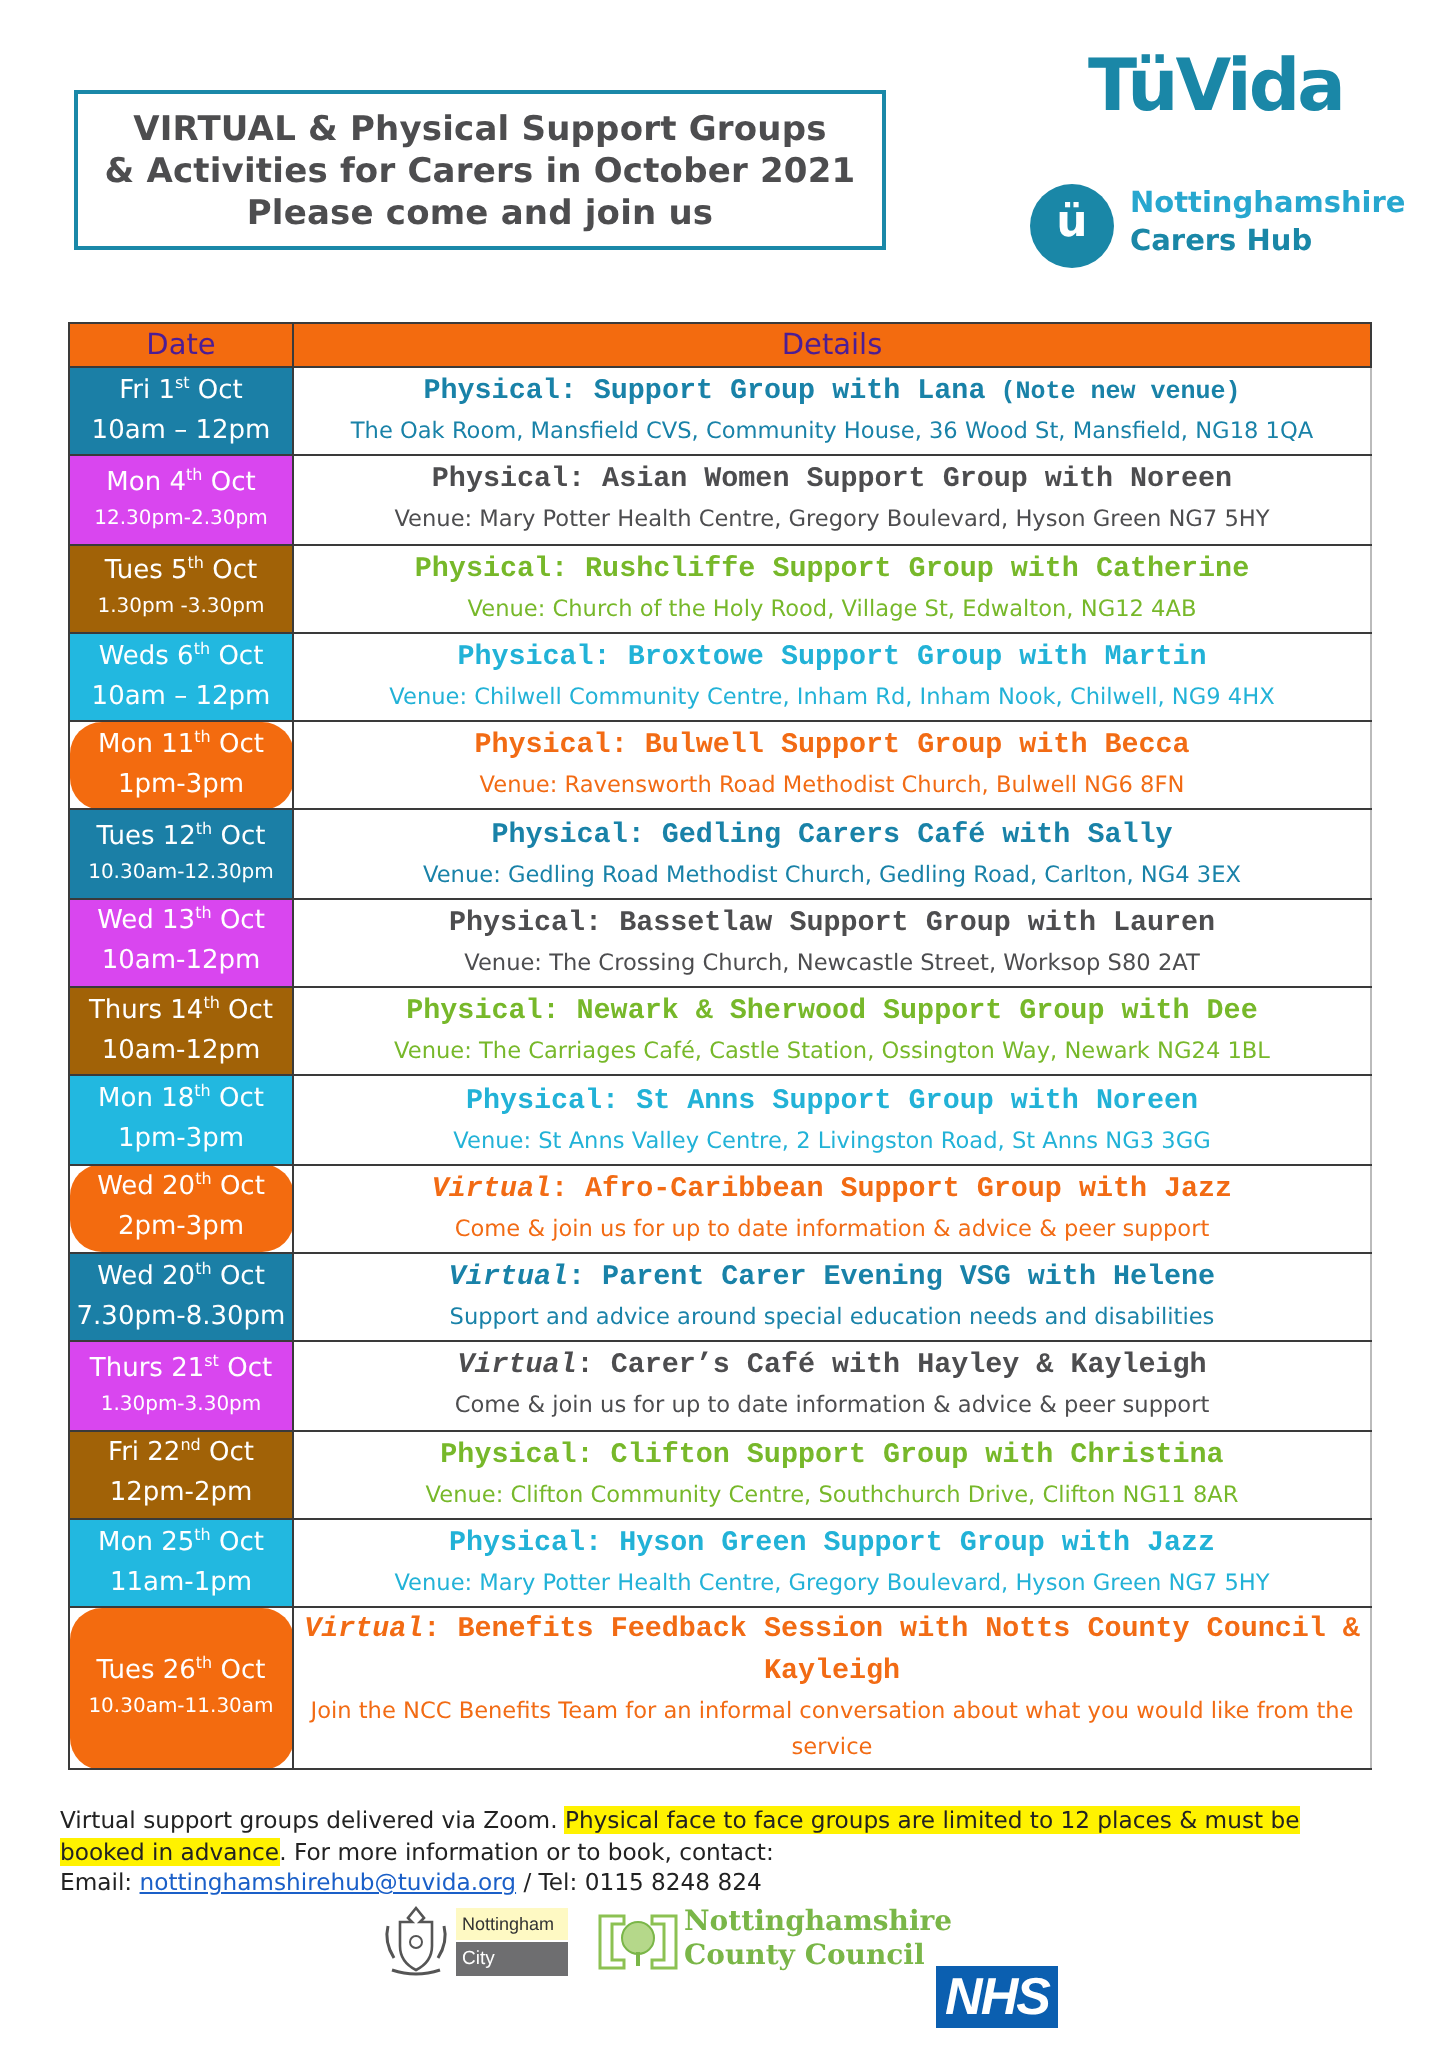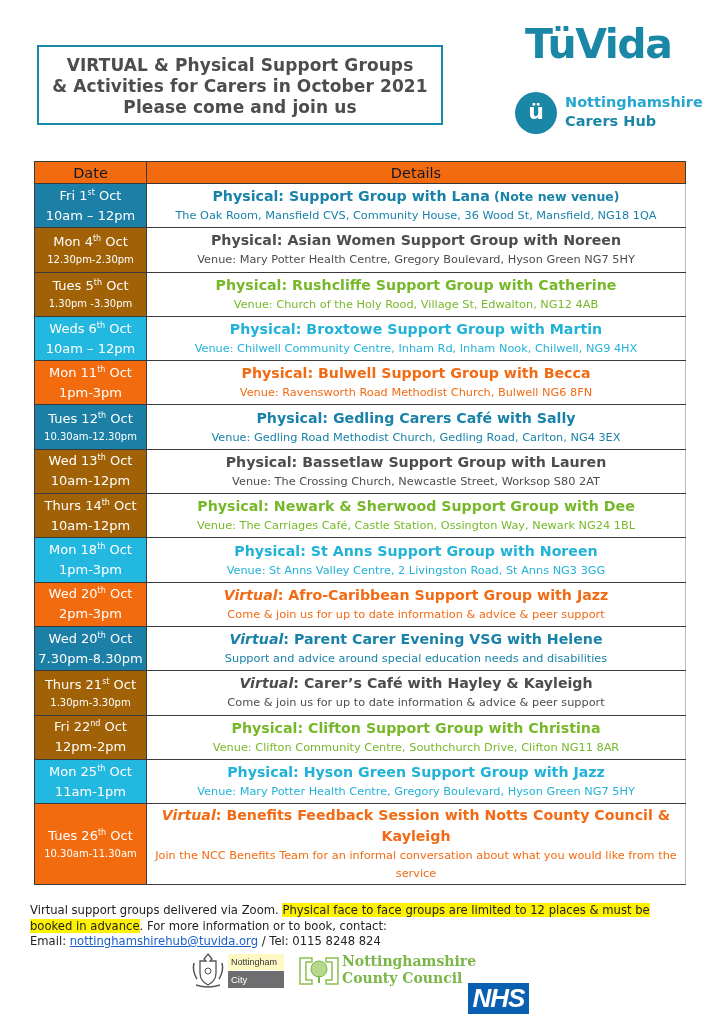--- a/index.html
+++ b/index.html
@@ -6,65 +6,65 @@
   html, body { width: 724px; height: 1024px; background: #ffffff; overflow: hidden; }
   body { font-family: "DejaVu Sans", "Liberation Sans", sans-serif; color: #4a4a4a; position: relative; }
 
   .title-box {
     position: absolute; left: 37px; top: 45px; width: 406px; height: 80px;
     border: 2px solid #1a88a8; text-align: center; padding-top: 8px;
   }
   .title-box .line { font-weight: bold; font-size: 17px; line-height: 21px; color: #4d4d4f; letter-spacing: 0.1px; }
 
   .tuvida {
-    position: absolute; left: 525px; top: 16px; width: 180px; height: 56px;
-    font-family: "DejaVu Sans", sans-serif; font-weight: bold; font-size: 41px; color: #1a87a7;
+    position: absolute; left: 544px; top: 16px; width: 180px; height: 56px;
+    font-family: "DejaVu Sans", sans-serif; font-weight: bold; font-size: 36px; color: #1a87a7;
     letter-spacing: -1.5px; line-height: 56px;
   }
   .hub-logo { position: absolute; left: 515px; top: 90px; width: 200px; height: 48px; }
   .hub-circle {
     position: absolute; left: 0; top: 2px; width: 42px; height: 42px; border-radius: 50%;
     background: #1a87a7; color: #fff; font-weight: bold; font-size: 22px; text-align: center; line-height: 40px;
   }
   .hub-text { position: absolute; left: 50px; top: 3px; font-weight: bold; font-size: 14.5px; line-height: 19px; color: #1a87a7; }
   .hub-text .l1 { color: #27a7cf; }
 
   table.sched {
     position: absolute; left: 34px; top: 161px; width: 652px; border-collapse: collapse;
   }
   table.sched th {
-    background: #f36b0f; color: #0f172a; font-weight: normal; font-size: 14.5px; height: 22px;
+    background: #f36b0f; color: #4c1d95; font-weight: normal; font-size: 14.5px; height: 22px;
     border: 1px solid #3a3a3a; text-align: center; line-height: 20px;
   }
   table.sched td { border: 1px solid #3a3a3a; border-left: none; border-right: none; text-align: center; vertical-align: middle; }
   table.sched td.date {
     width: 112px; color: #fff; border-right: 1px solid #3a3a3a; border-left: 1px solid #3a3a3a; padding: 1px 2px;
   }
   .date .d { font-size: 13px; line-height: 20px; display: block; }
   .date .d sup { font-size: 8px; line-height: 0; vertical-align: 5px; margin-top: 15px; }
   .date .t { font-size: 13px; line-height: 20px; display: block; }
   .date .t.small { font-size: 10px; line-height: 16px; }
   td.details { padding: 1px 4px; border-right: 1px solid #bbb !important; }
-  .details .h { font-weight: bold; font-size: 14.2px; line-height: 21px; display: block; }
+  .details .h { font-weight: bold; font-size: 14.2px; line-height: 21px; display: block; font-family: Liberation Mono, monospace; }
   .details .h .note { font-size: 12.5px; }
   .details .h em { font-style: italic; }
   .details .s { font-size: 11.3px; line-height: 18px; display: block; }
   tr.row { height: 44.3px; }
   tr.row.tall { height: 80px; }
 
   .c-blue { color: #1982a8; }
   .c-grey { color: #4d4d4f; }
   .c-green { color: #77b82a; }
   .c-cyan { color: #22b2d7; }
   .c-orange { color: #f26b14; }
   .bg-blue { background: #1b7fa6; }
-  .bg-grey { background: #a16207; }
+  .bg-grey { background: #d946ef; }
   .bg-green { background: #a16207; }
   .bg-cyan { background: #22b8e0; }
-  .bg-orange { background: #f36b0f; }
+  .bg-orange { background: #f36b0f; border-radius: 16px; }
 
   .footer { position: absolute; left: 30px; top: 903px; width: 664px; text-align: left; font-size: 11.6px; line-height: 15.5px; color: #222; }
   .hl { background: #fff200; }
   .footer a { color: #1a5fc8; text-decoration: underline; }
 
   .logos { position: absolute; left: 190px; top: 951px; width: 350px; height: 42px; }
   .crest { position: absolute; left: 0; top: 0; width: 36px; height: 38px; }
   .ncity { position: absolute; left: 38px; top: 3px; width: 56px; }
   .ncity .a { background: #fef9c3; color: #333; font-size: 9px; padding: 2px 3px; height: 16px; line-height: 12px; font-family: "Liberation Sans", sans-serif; }
   .ncity .b { background: #6e6e70; color: #fff; font-size: 9.5px; padding: 2px 3px; height: 17px; line-height: 13px; margin-top: 1px; font-family: "Liberation Sans", sans-serif; }

